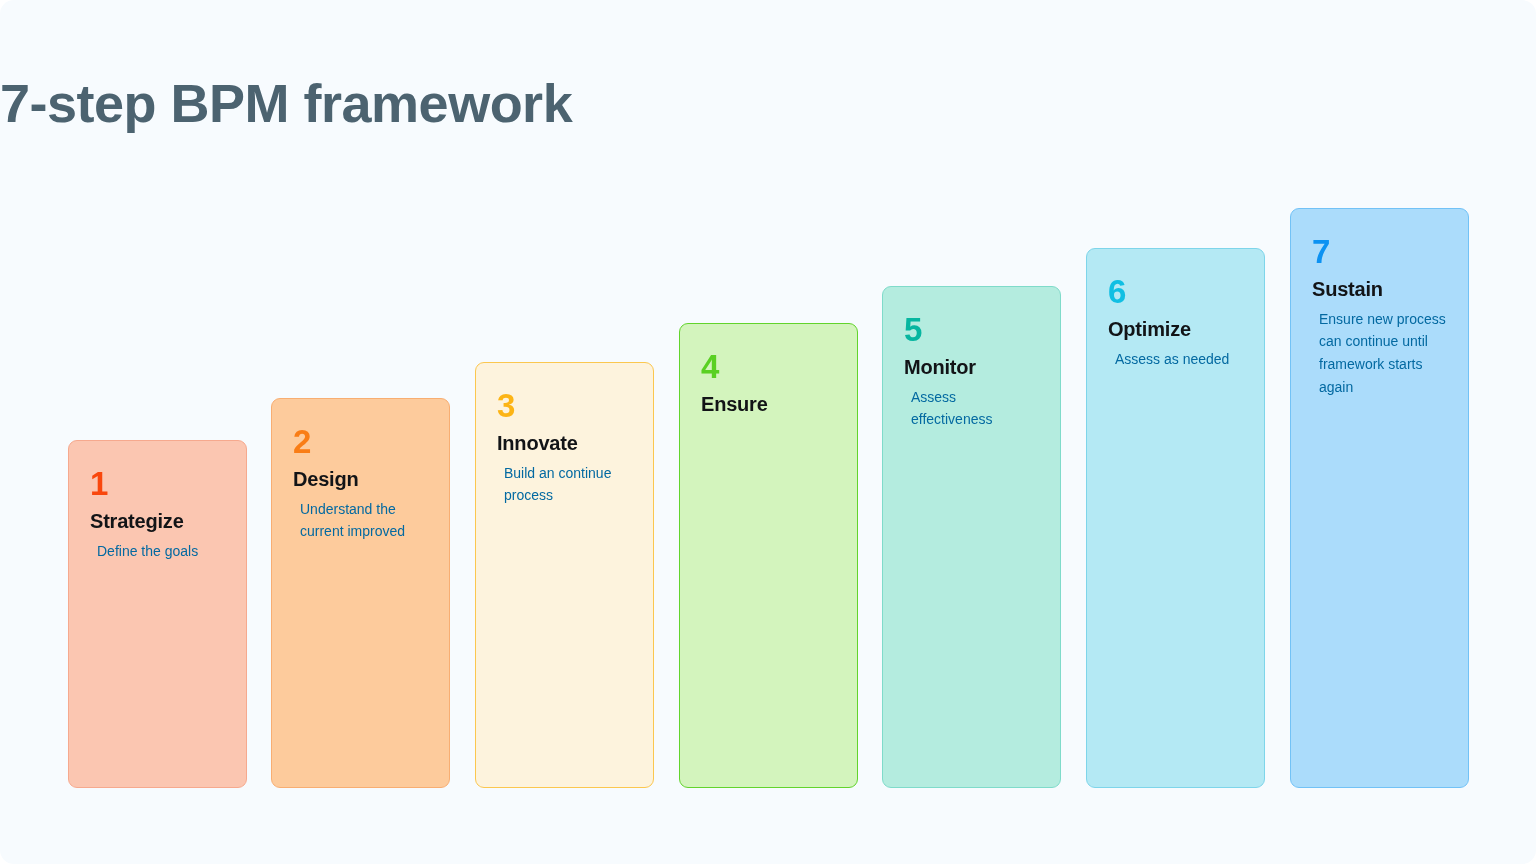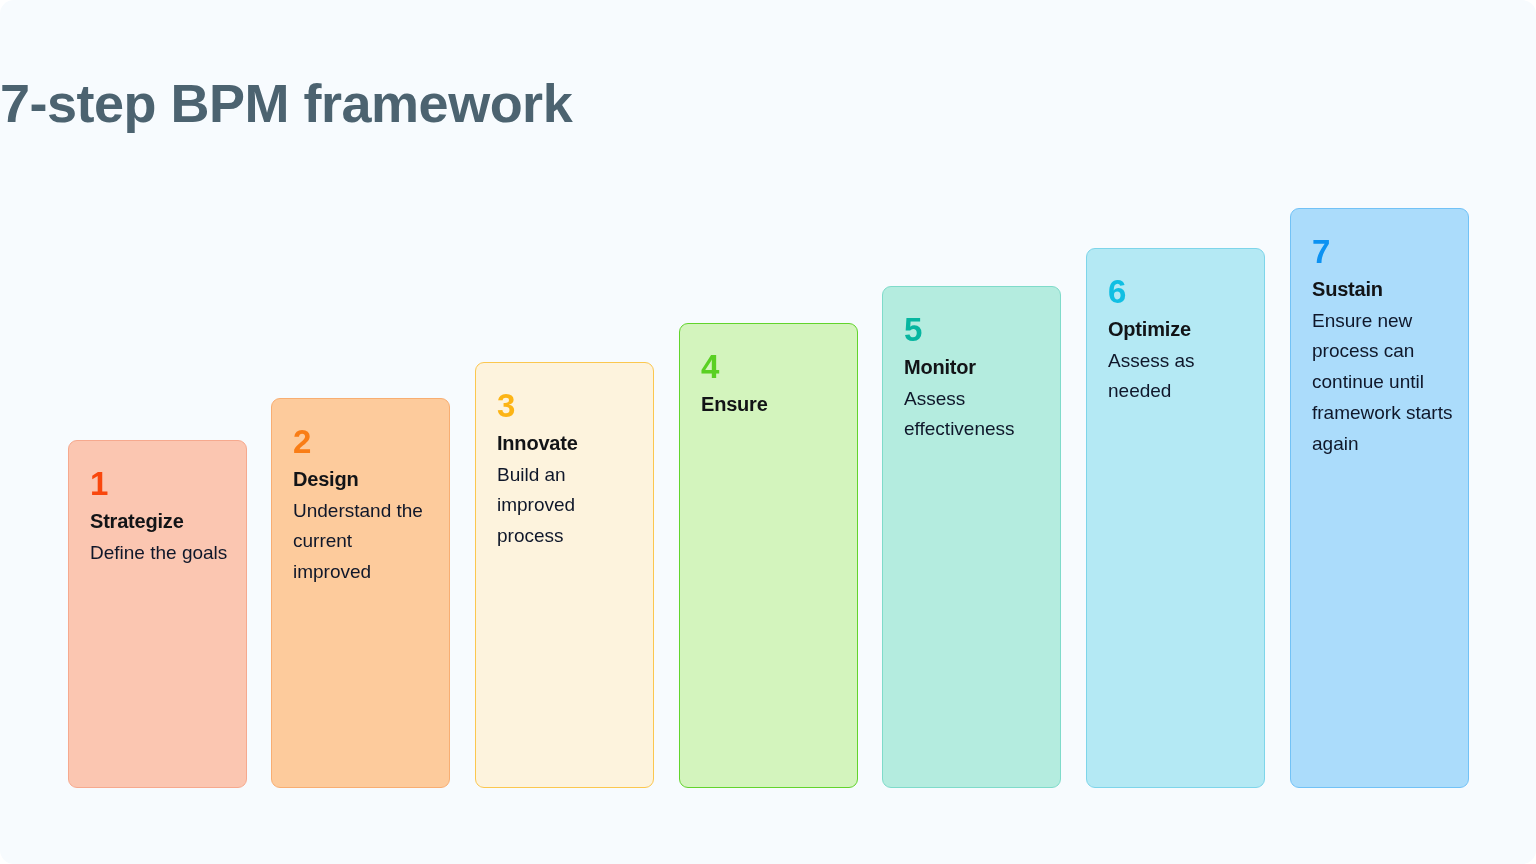--- a/index.html
+++ b/index.html
@@ -63,25 +63,25 @@
   }
   .step-title {
     font-size: 20px;
     font-weight: bold;
     color: #121417;
     line-height: 1.2;
     margin: 0 0 5px 0;
     letter-spacing: -0.2px;
   }
   .step-desc {
-    font-size: 19px;
+    font-size: 14px;
     font-weight: normal;
-    color: #0f172a;
+    color: #0369a1;
     line-height: 1.62;
-    margin: 0;
+    margin: 7px;
   }
 </style>
 </head>
 <body>
 
 <div id="canvas" style="background: rgb(247, 251, 254);">
 
   <div id="page-title" style="color: rgb(76, 99, 112);">7-step BPM framework</div>
 
   <div id="chart-area">
@@ -96,21 +96,21 @@
         <div class="card-inner">
           <div class="step-number" style="color: rgb(249, 125, 22);">2</div>
           <div class="step-title">Design</div>
           <div class="step-desc">Understand the current improved</div>
         </div>
       </div>
       <div class="step-card" style="left: 475px; width: 179px; height: 426px; top: 362px; background: rgb(253, 243, 221); border-color: rgb(251, 199, 79);">
         <div class="card-inner">
           <div class="step-number" style="color: rgb(252, 180, 21);">3</div>
           <div class="step-title">Innovate</div>
-          <div class="step-desc">Build an improved process</div>
+          <div class="step-desc">Build an continue process</div>
         </div>
       </div>
       <div class="step-card" style="left: 679px; width: 179px; height: 465px; top: 323px; background: rgb(211, 244, 189); border-color: rgb(98, 212, 44);">
         <div class="card-inner">
           <div class="step-number" style="color: rgb(90, 208, 35);">4</div>
           <div class="step-title">Ensure</div>
         </div>
       </div>
       <div class="step-card" style="left: 882px; width: 179px; height: 502px; top: 286px; background: rgb(180, 236, 223); border-color: rgb(127, 219, 202);">
         <div class="card-inner">

